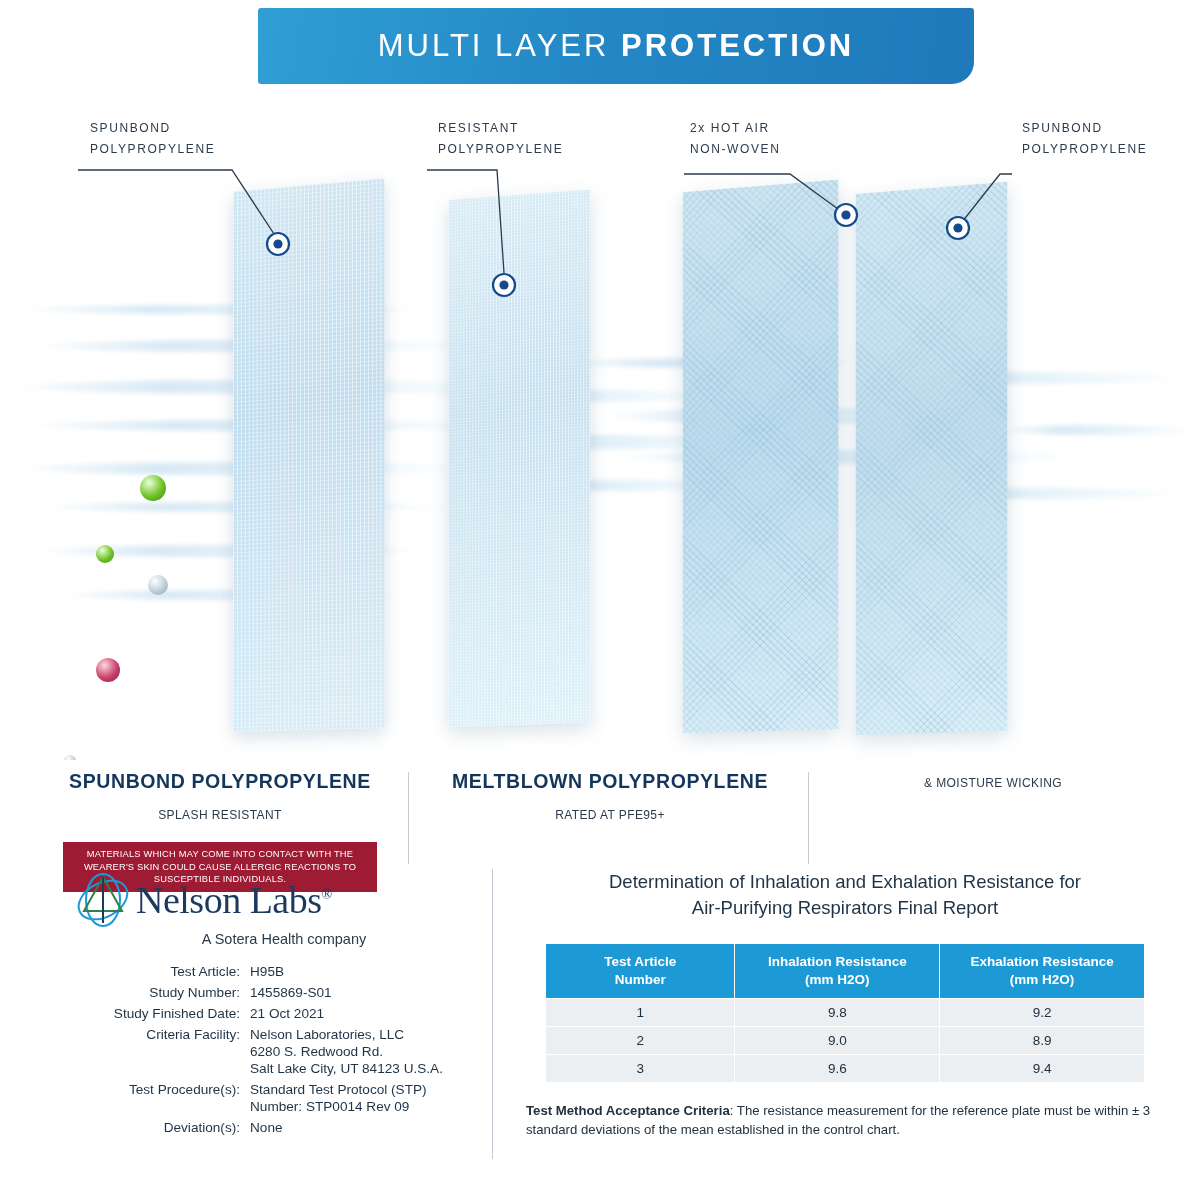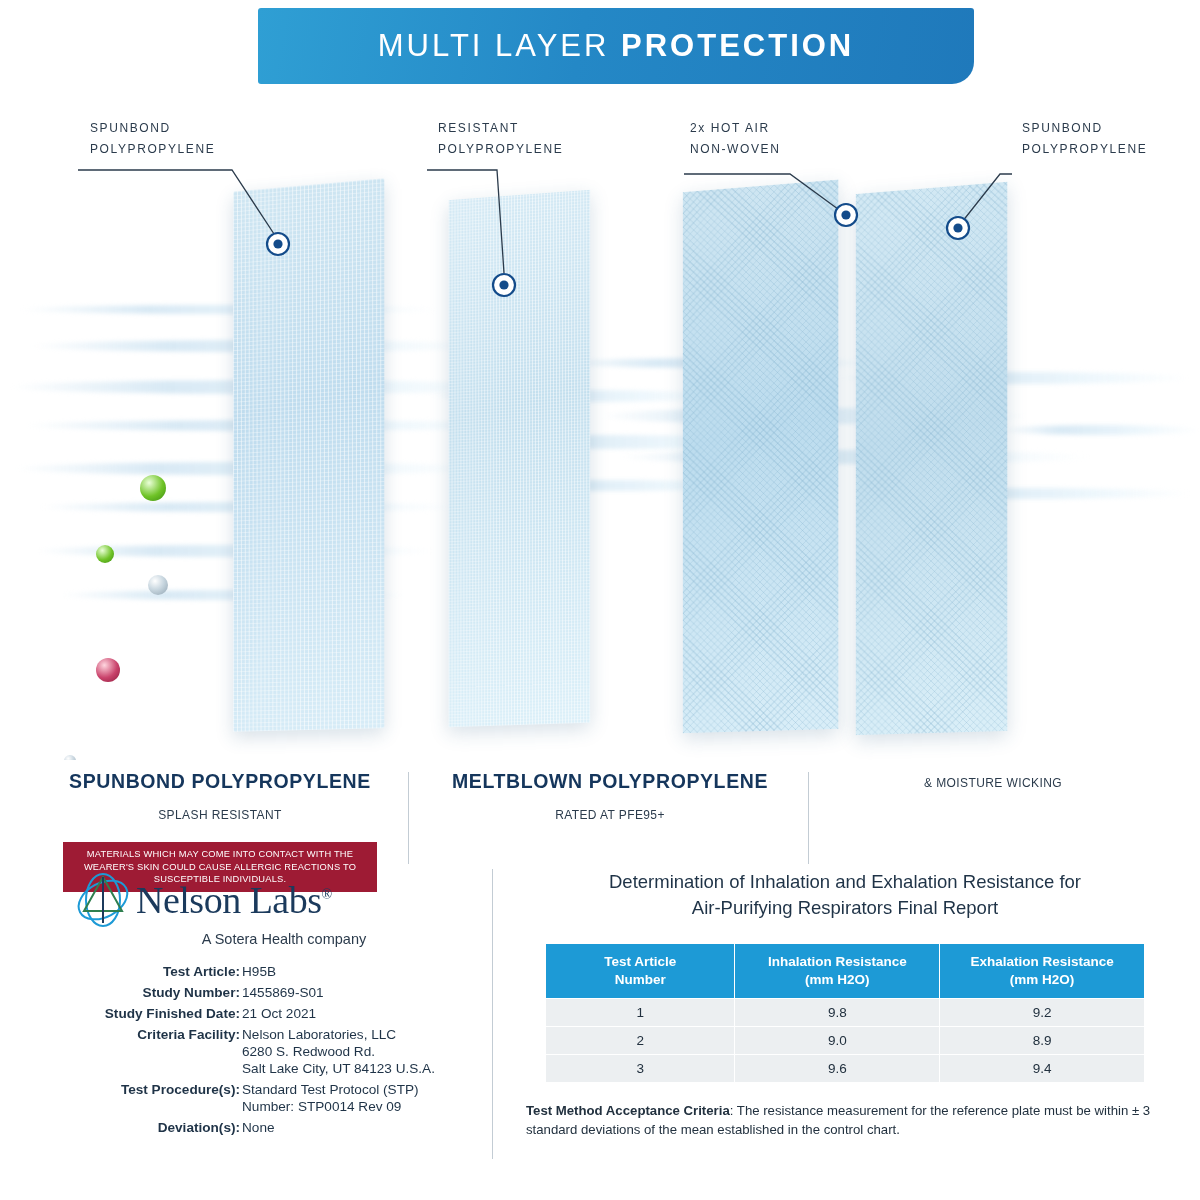--- a/index.html
+++ b/index.html
@@ -237,24 +237,23 @@
     font-size: 13.6px;
     color: #1f3347;
   }
   .labs-table td {
     padding: 2px 0;
     vertical-align: top;
     line-height: 17px;
   }
   .labs-table td.k {
     text-align: right;
-    padding-right: 2px;
+    padding-right: 10px;
     white-space: nowrap;
     width: 180px;
-    font-weight: bold;
   }
 
   
   .report {
     position: absolute;
     left: 520px;
     top: 8px;
     width: 650px;
   }
   .report-title {

